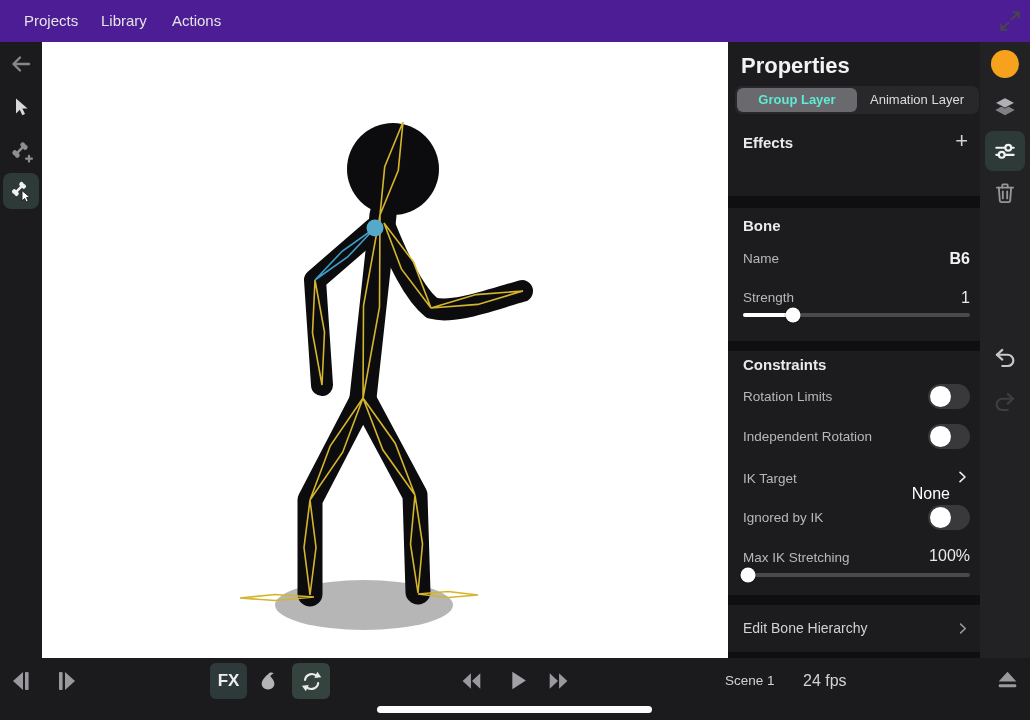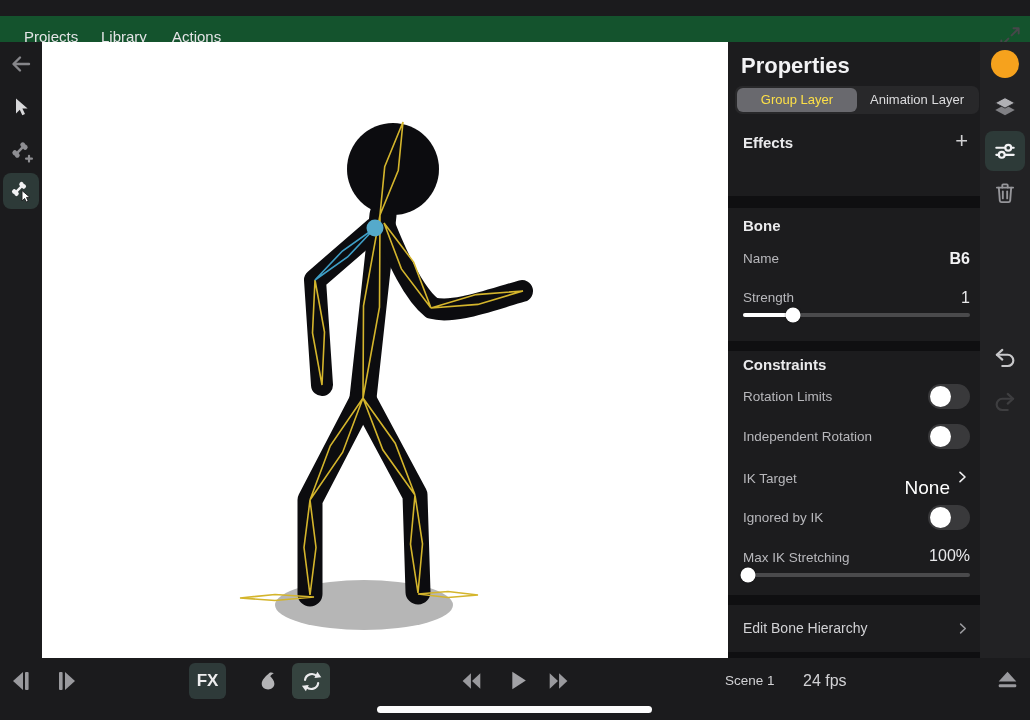--- a/index.html
+++ b/index.html
@@ -5,21 +5,21 @@
   * { margin:0; padding:0; box-sizing:border-box; }
   html,body { background:#000; }
   #app {
     position:relative; width:1030px; height:720px; overflow:hidden;
     background:#1b1b1d; font-family:"Liberation Sans", sans-serif;
     -webkit-font-smoothing:antialiased; color:#e6e6e8;
   }
   .abs { position:absolute; }
 
   
-  #topbar { left:0; top:0; width:1030px; height:42px; background:#14532d;margin-top:16px; }
+  #topbar { left:0; top:0; width:1030px; height:42px; background:#4c1d95; }
   .menu-item { position:absolute; top:0; height:42px; line-height:42px;
     font-size:15px; color:#e4e4e6; cursor:default; }
 
   
   #left-toolbar { left:0; top:42px; width:42px; height:616px; background:#1b1b1d; }
   .tool-btn { position:absolute; left:0; width:42px; display:flex; justify-content:center; }
   .tool-selected { left:3px; width:36px; height:36px; border-radius:8px; background:#2d3a38;
     display:flex; align-items:center; justify-content:center; }
 
   
@@ -29,21 +29,21 @@
   #panel { left:728px; top:42px; width:252px; height:616px; background:#0f0f11; }
   .sec { position:absolute; left:0; width:252px; background:#1c1c1e; }
   .sec-head { position:absolute; left:15px; font-size:15px; font-weight:bold; color:#eaeaec; }
   .lbl { position:absolute; left:15px; font-size:13.5px; color:#b8b8bc; }
   .val { position:absolute; right:10px; font-size:16px; color:#f2f2f4; font-weight:bold; }
 
   #seg { position:absolute; left:7px; top:44px; width:244px; height:28px;
     background:#28282a; border-radius:7px; display:flex; padding:2px; }
   .seg-item { flex:1; text-align:center; font-size:13px; line-height:24px; color:#dcdcde;
     border-radius:6px; }
-  .seg-item.on { background:#69696e; color:#fde047; font-weight:normal; }
+  .seg-item.on { background:#69696e; color:#5eead4; font-weight:bold; }
 
   #bones-row { position:absolute; left:7px; top:119px; width:244px; height:31px;
     background:#3e4a52; border-radius:6px; }
   #bones-badge { position:absolute; left:8px; top:4px; width:24px; height:23px;
     background:#4e5a61; border-radius:5px; display:flex; align-items:center; justify-content:center; }
   #bones-label { position:absolute; left:44px; top:0; height:31px; line-height:31px;
     font-size:14px; color:#ffffff; }
   #bones-eye { position:absolute; right:10px; top:5px; }
 
   .toggle { position:absolute; right:10px; width:42px; height:25px; border-radius:13px;
@@ -62,21 +62,21 @@
   
   #right-strip { left:980px; top:42px; width:50px; height:616px; background:#222224; }
   #color-swatch { position:absolute; left:11px; top:8px; width:28px; height:28px;
     border-radius:50%; background:#f6a21d; }
   #adjust-btn { position:absolute; left:5px; top:89px; width:40px; height:40px;
     border-radius:8px; background:#2d3a38; display:flex; align-items:center; justify-content:center; }
 
   
   #bottombar { left:0; top:658px; width:1030px; height:62px; background:#1b1b1d; }
   .bb-btn { position:absolute; display:flex; align-items:center; justify-content:center; }
-  #fx-btn { left:189px; top:5px; width:37px; height:36px; border-radius:6px;
+  #fx-btn { left:210px; top:5px; width:37px; height:36px; border-radius:6px;
     background:#2e3a39; color:#ededee; font-size:17px; font-weight:bold; }
   #loop-btn { left:292px; top:5px; width:38px; height:36px; border-radius:6px; background:#35433f; }
   #scene-label { position:absolute; left:725px; top:0; height:46px; line-height:46px;
     font-size:13.5px; color:#d2d2d5; }
   #fps-label { position:absolute; left:803px; top:0; height:46px; line-height:46px;
     font-size:16px; color:#d2d2d5; }
   #scrubber { position:absolute; left:377px; top:48px; width:275px; height:7px;
     border-radius:3.5px; background:#fdfdfd; }
 </style>
 </head>
@@ -209,21 +209,21 @@
       <div class="toggle" style="top:33px">
         <div class="knob"></div>
       </div>
 
       <div class="lbl" style="top:78px">Independent Rotation</div>
       <div class="toggle" style="top:73px">
         <div class="knob"></div>
       </div>
 
       <div class="lbl" style="top:120px">IK Target</div>
-      <div class="abs" style="right:30px; top:126px; font-size:19px; color:#ffffff">None</div>
+      <div class="abs" style="right:30px; top:134px; font-size:16px; color:#ffffff">None</div>
       <div class="abs" style="right:10px; top:118px">
         <svg width="16" height="16" viewBox="0 0 24 24">
           <path d="M9,5 L16.5,12 L9,19" fill="none" stroke="#f0f0f2" stroke-width="2.4" stroke-linecap="round" stroke-linejoin="round"></path>
         </svg>
       </div>
 
       <div class="lbl" style="top:159px">Ignored by IK</div>
       <div class="toggle" style="top:154px">
         <div class="knob"></div>
       </div>

